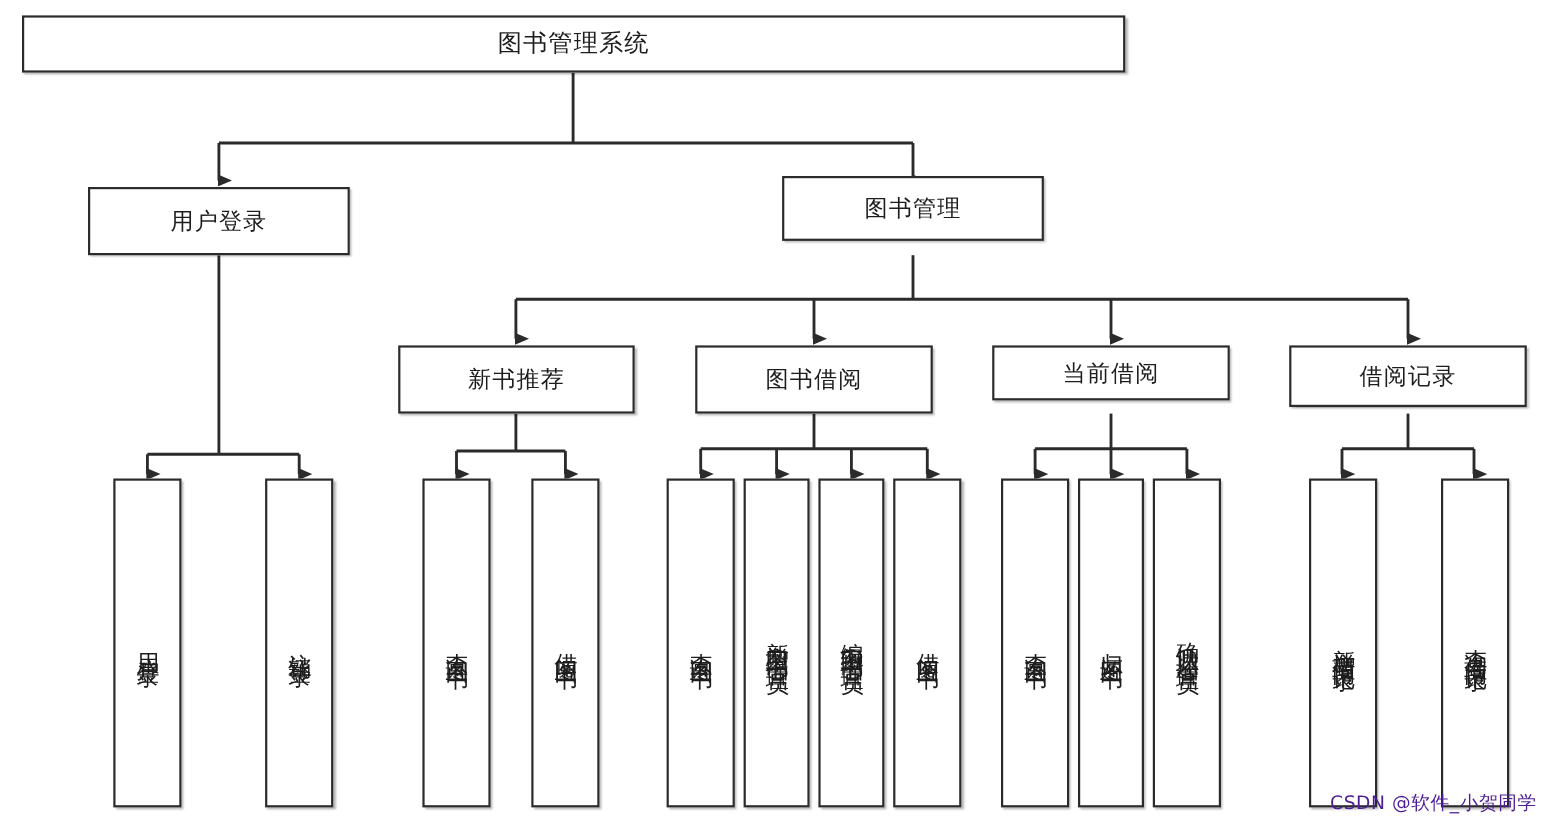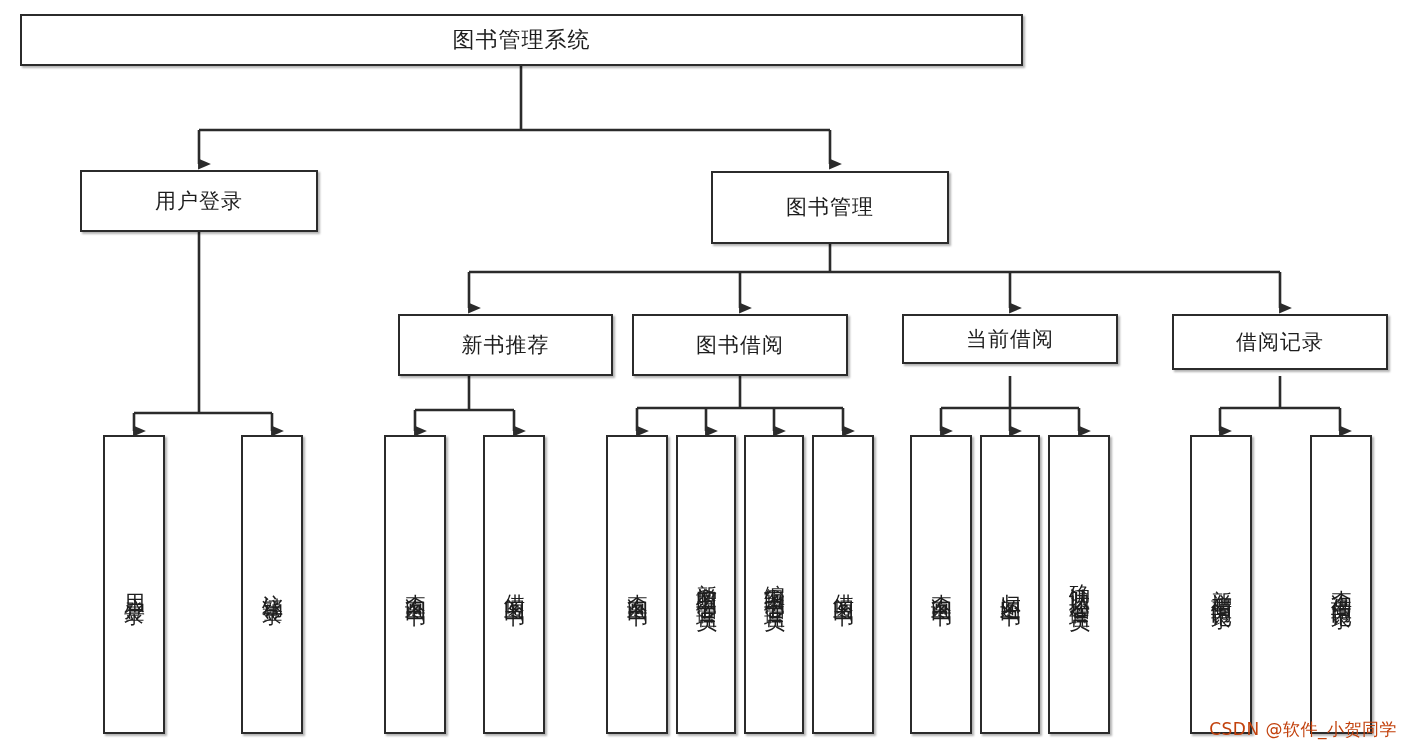--- a/index.html
+++ b/index.html
@@ -51,21 +51,21 @@
     align-items: center;
     justify-content: center;
     padding: 6px 0;
   }
   .node.root { font-size: 22px; }
   .watermark {
     position: absolute;
     right: 8px;
     bottom: 6px;
     font-size: 17px;
-    color: #c2410c;
+    color: #4c1d95;
     letter-spacing: 0.5px;
     z-index: 5;
     white-space: nowrap;
   }
 </style>
 </head>
 <body>
 
 <div id="canvas">
 
@@ -115,23 +115,23 @@
       <path d="M 1280 376 L 1280 408"></path>
       <path d="M 1220 408 L 1340 408"></path>
       <path d="M 1220 408 L 1220 431" marker-end="url(#arrow)"></path>
       <path d="M 1340 408 L 1340 431" marker-end="url(#arrow)"></path>
     </g>
   </svg>
 
   <div class="node root" style="left:20px; top:14px; width:1003px; height:52px;">图书管理系统</div>
 
   <div class="node" style="left:80px; top:170px; width:238px; height:62px;">用户登录</div>
-  <div class="node" style="left:711px; top:171px; width:238px; height:73px;">图书管理</div>
+  <div class="node" style="left:711px; top:160px; width:238px; height:59px;">图书管理</div>
 
-  <div class="node" style="left:362px; top:314px; width:215px; height:62px;margin-left:36px;">新书推荐</div>
+  <div class="node" style="left:362px; top:314px; width:215px; height:62px;">新书推荐</div>
   <div class="node" style="left:632px; top:314px; width:216px; height:62px;">图书借阅</div>
   <div class="node" style="left:902px; top:314px; width:216px; height:50px;">当前借阅</div>
   <div class="node" style="left:1172px; top:314px; width:216px; height:56px;">借阅记录</div>
 
   <div class="node leaf" style="left:103px; top:435px; width:62px; height:299px;">用户登录</div>
   <div class="node leaf" style="left:241px; top:435px; width:62px; height:299px;">注销登录</div>
 
   <div class="node leaf" style="left:384px; top:435px; width:62px; height:299px;">查询图书</div>
   <div class="node leaf" style="left:483px; top:435px; width:62px; height:299px;">借阅图书</div>
 

